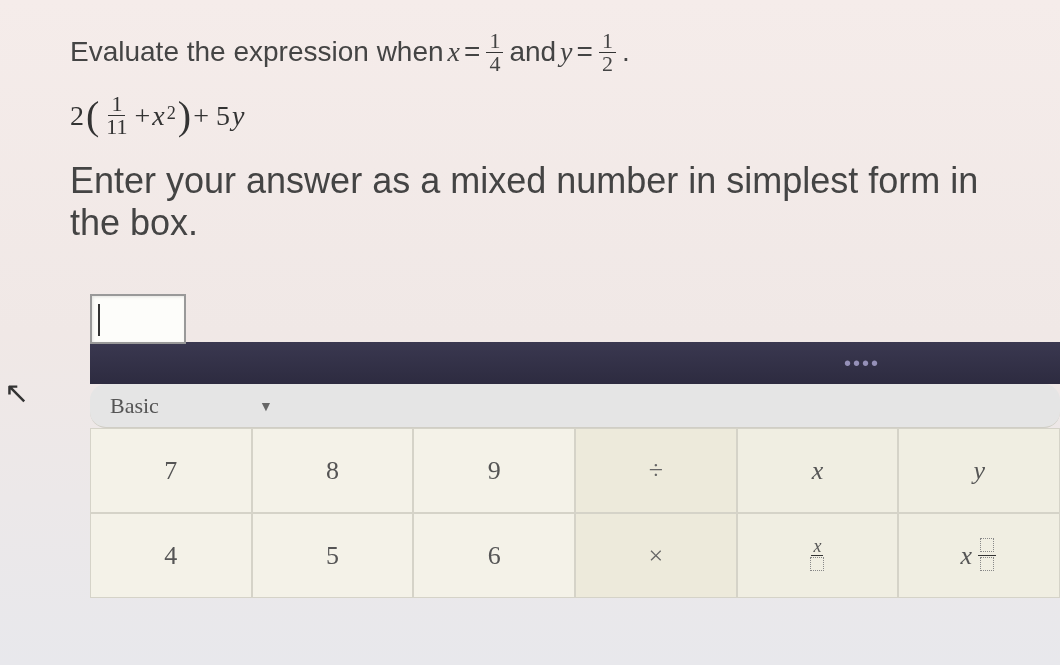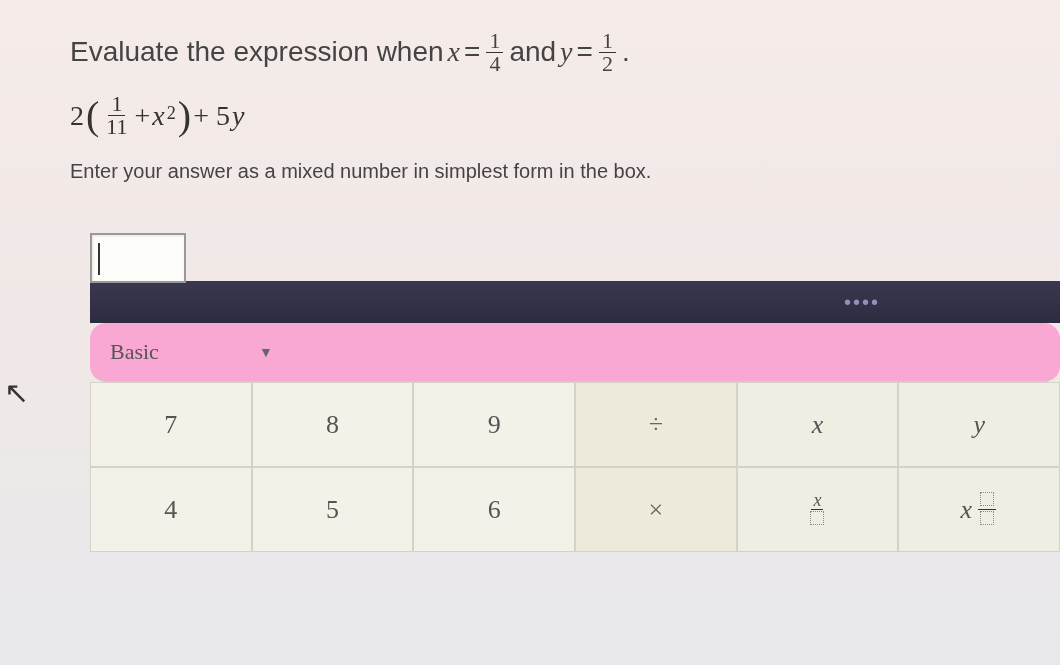--- a/index.html
+++ b/index.html
@@ -28,21 +28,21 @@
     .expression-line {
       font-size: 28px;
       color: #333;
       margin-bottom: 22px;
       display: flex;
       align-items: center;
       gap: 2px;
       font-family: 'Times New Roman', serif;
     }
     .instruction-line {
-      font-size: 20px;
+      font-size: 36px;
       color: #444;
       margin-bottom: 50px;
     }
     .math-var { font-style: italic; font-family: 'Times New Roman', serif; }
     .frac {
       display: inline-flex;
       flex-direction: column;
       align-items: center;
       vertical-align: middle;
       font-size: 22px;
@@ -84,22 +84,22 @@
       justify-content: flex-end;
       padding-right: 180px;
       margin-top: -2px;
     }
     .dots {
       color: #9590b8;
       font-size: 20px;
       letter-spacing: 2px;
     }
     .keypad-header {
-      height: 59px;
-      background: #f9a8d4;
+      height: 44px;
+      background: #e5e5e5;
       border-bottom: 1px solid #d0cec5;
       display: flex;
       align-items: center;
       padding-left: 20px;
       border-radius: 16px;
     }
     .basic-label {
       font-size: 22px;
       color: #555;
       font-family: 'Times New Roman', serif;

